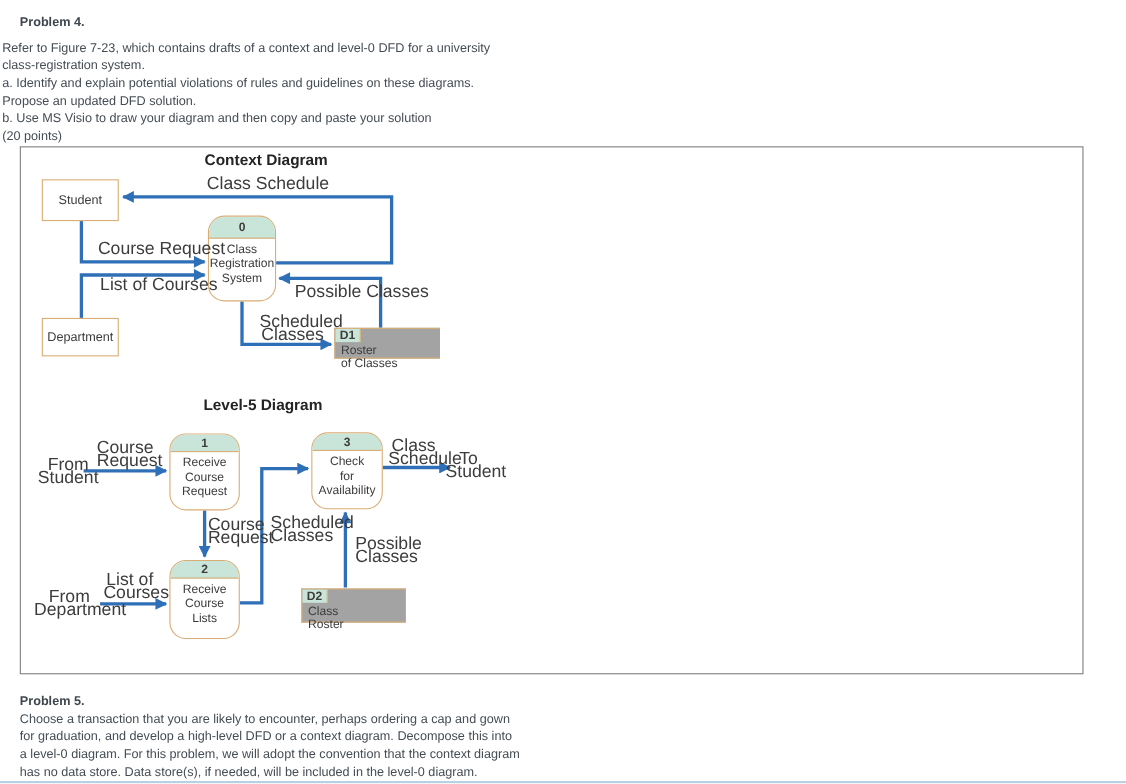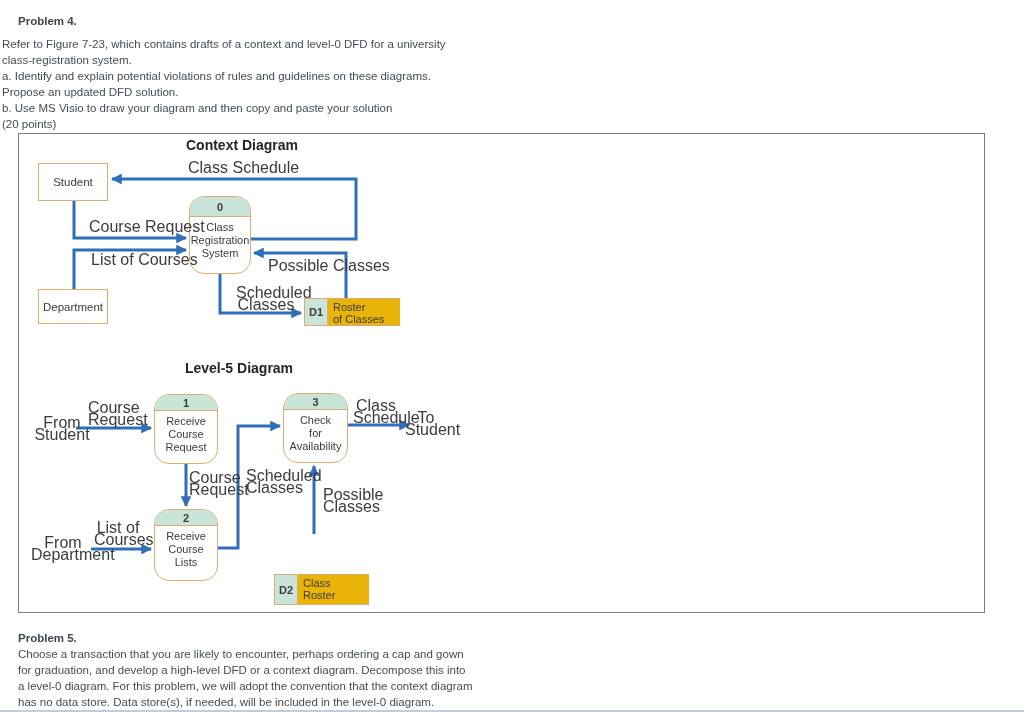--- a/index.html
+++ b/index.html
@@ -66,26 +66,27 @@
   }
   .process.p0 .band { height: 19px; }
   .process .pbody {
     text-align: center;
     white-space: pre-line;
     font-size: 11px; line-height: 13px; color: #3c3c3c;
     padding-top: 4px;
   }
   .datastore {
     position: absolute;
-    background: #eab308;
+    background: #a3a3a3;
     border-top: 1.5px solid #d9ad74;
     border-bottom: 1.5px solid #d9ad74;
     border-left: 1.5px solid #d9ad74;
     box-sizing: border-box;
     display: flex;
+    flex-direction: column;
   }
   .ds-id {
     width: 22px;
     background: #c9e4d8;
     border-right: 1.5px solid #d9ad74;
     display: flex; align-items: center; justify-content: center;
     font-size: 11px; font-weight: bold; color: #3c3c3c;
     flex: none;
   }
   .ds-label {
@@ -198,21 +199,21 @@
 Lists</div>
     </div>
 
     <div class="process" style="left:264px; top:259px; width:65px; height:70px;">
       <div class="band">3</div>
       <div class="pbody">Check
 for
 Availability</div>
     </div>
 
-    <div class="datastore" style="left:255px; top:401px; width:95px; height:31px;margin-top:39px;">
+    <div class="datastore" style="left:255px; top:401px; width:95px; height:31px;">
       <div class="ds-id">D2</div>
       <div class="ds-label">Class
 Roster</div>
     </div>
 
     <div class="flabel center" style="left:13px; top:283px; width:60px;">From
 Student</div>
     <div class="flabel center" style="left:69px; top:268px; width:48px;">Course
 Request</div>
     <div class="flabel center" style="left:170px; top:338px; width:48px;">Course

